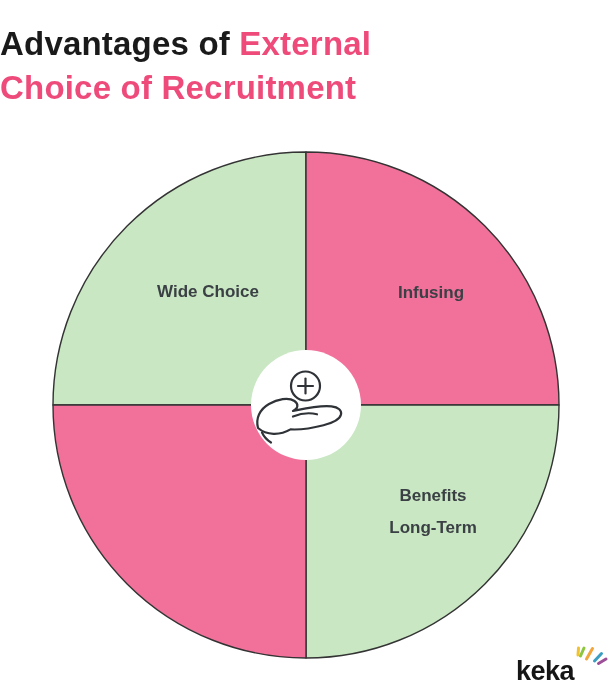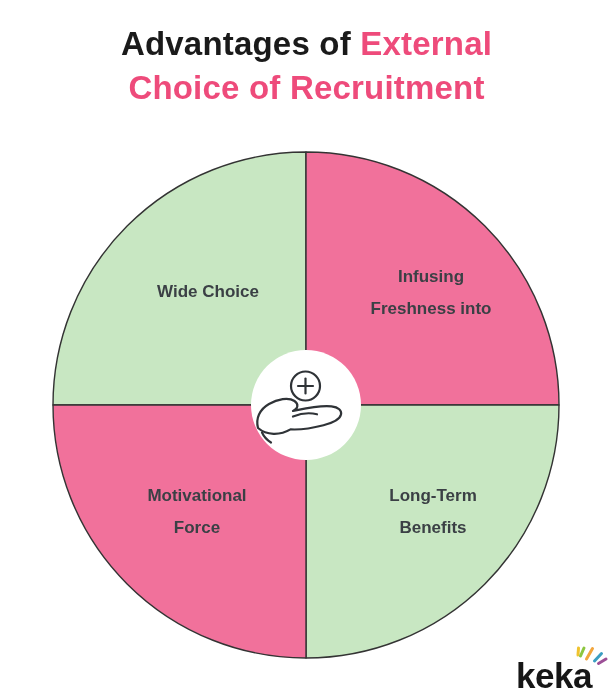--- a/index.html
+++ b/index.html
@@ -6,21 +6,21 @@
   body {
     width: 613px; height: 700px;
     font-family: "Liberation Sans", "DejaVu Sans", sans-serif;
     position: relative; overflow: hidden;
   }
   .canvas { position: absolute; inset: 0; width: 613px; height: 700px; }
 
   
   .title {
     position: absolute; top: 22px; left: 0; width: 613px;
-    text-align: center; font-weight: 700; font-size: 33px; line-height: 44px;
+    text-align: left; font-weight: 700; font-size: 33px; line-height: 44px;
     letter-spacing: 0.2px; color: #1a1a1a; margin: 0;
   }
   .title .accent { color: #ee4b7b; }
 
   
   .diagram-svg { position: absolute; left: 0; top: 0; }
 
   
   .q-label {
     position: absolute; transform: translate(-50%, -50%);
@@ -29,21 +29,21 @@
   }
   .q-label span { display: block; }
   #label-wide-choice   { left: 208px; top: 292px; }
   #label-infusing      { left: 431px; top: 293px; }
   #label-motivational  { left: 197px; top: 512px; }
   #label-longterm      { left: 433px; top: 512px; }
 
   
   .logo-text {
     position: absolute; left: 516px; top: 656px;
-    font-weight: 700; font-size: 35px; letter-spacing: -0.5px; color: #161616;
+    font-weight: 700; font-size: 27px; letter-spacing: -0.5px; color: #161616;
   }
 </style>
 </head>
 <body>
 
 <div class="canvas">
 
   <h1 class="title">
     <span>Advantages of</span>
     <span class="accent">External</span><br>
@@ -85,28 +85,23 @@
       <path d="M 598.5 663.5 L 606 659" stroke="#9c4f96"></path>
     </g>
   </svg>
 
   <div class="q-label" id="label-wide-choice">
     <span>Wide Choice</span>
   </div>
 
   <div class="q-label" id="label-infusing">
     <span>Infusing</span>
-    <span>Freshness into</span>
   </div>
 
-  <div class="q-label" id="label-motivational">
-    <span>Motivational</span>
-    <span>Force</span>
-  </div>
 
   <div class="q-label" id="label-longterm">
+    <span>Benefits</span>
     <span>Long-Term</span>
-    <span>Benefits</span>
   </div>
 
   <div class="logo-text">keka</div>
 
 </div>
 
 </body></html>

